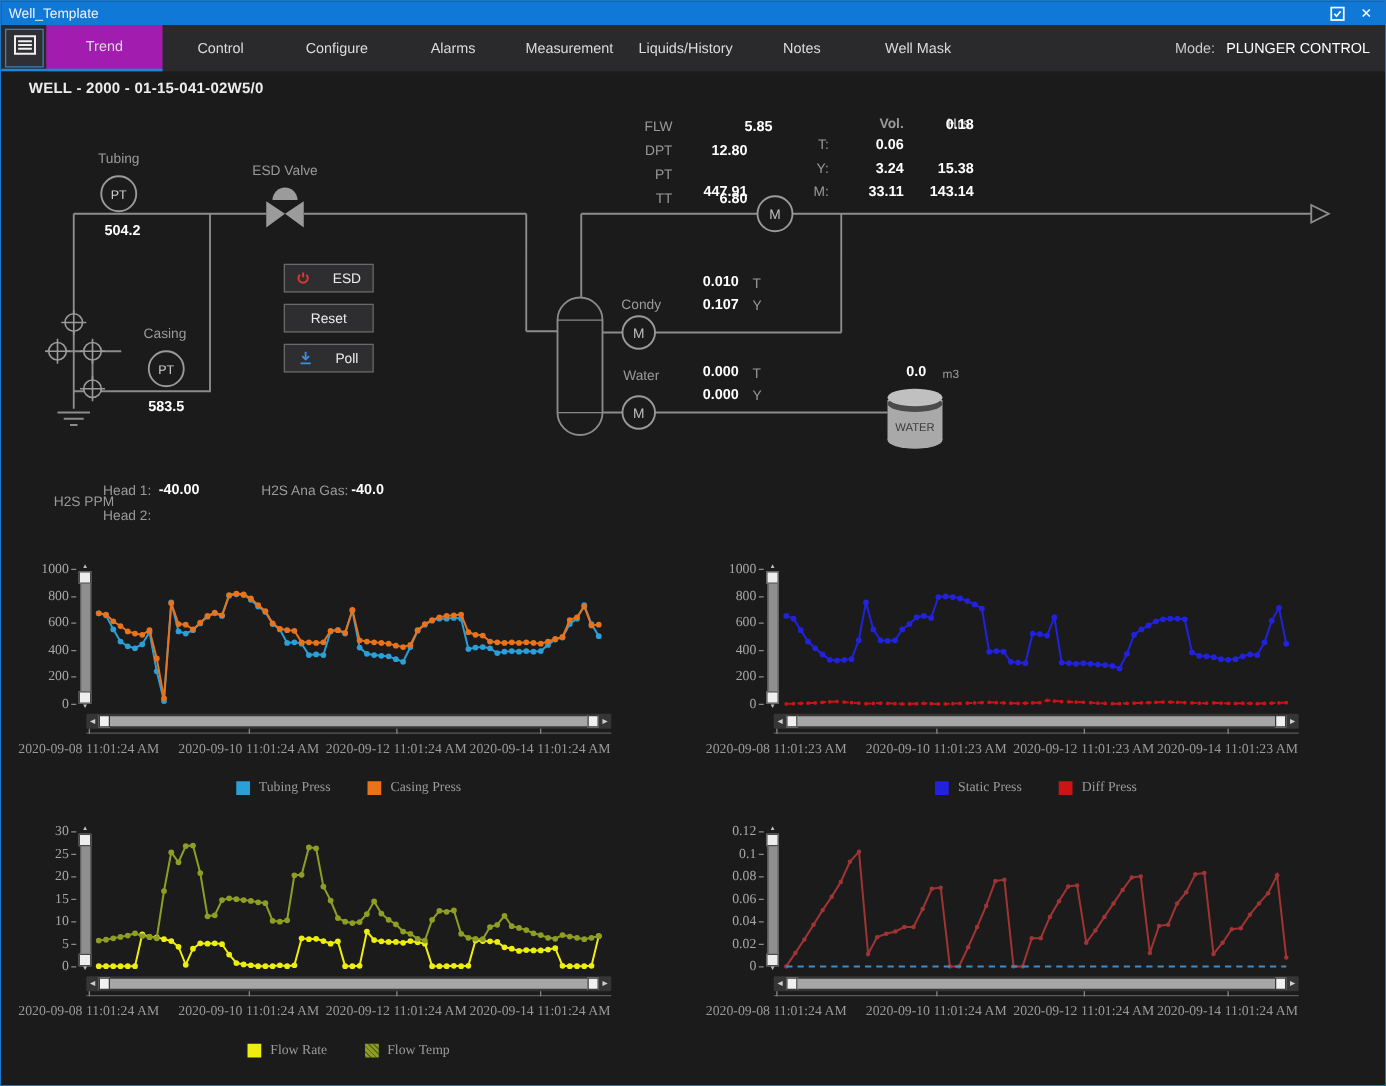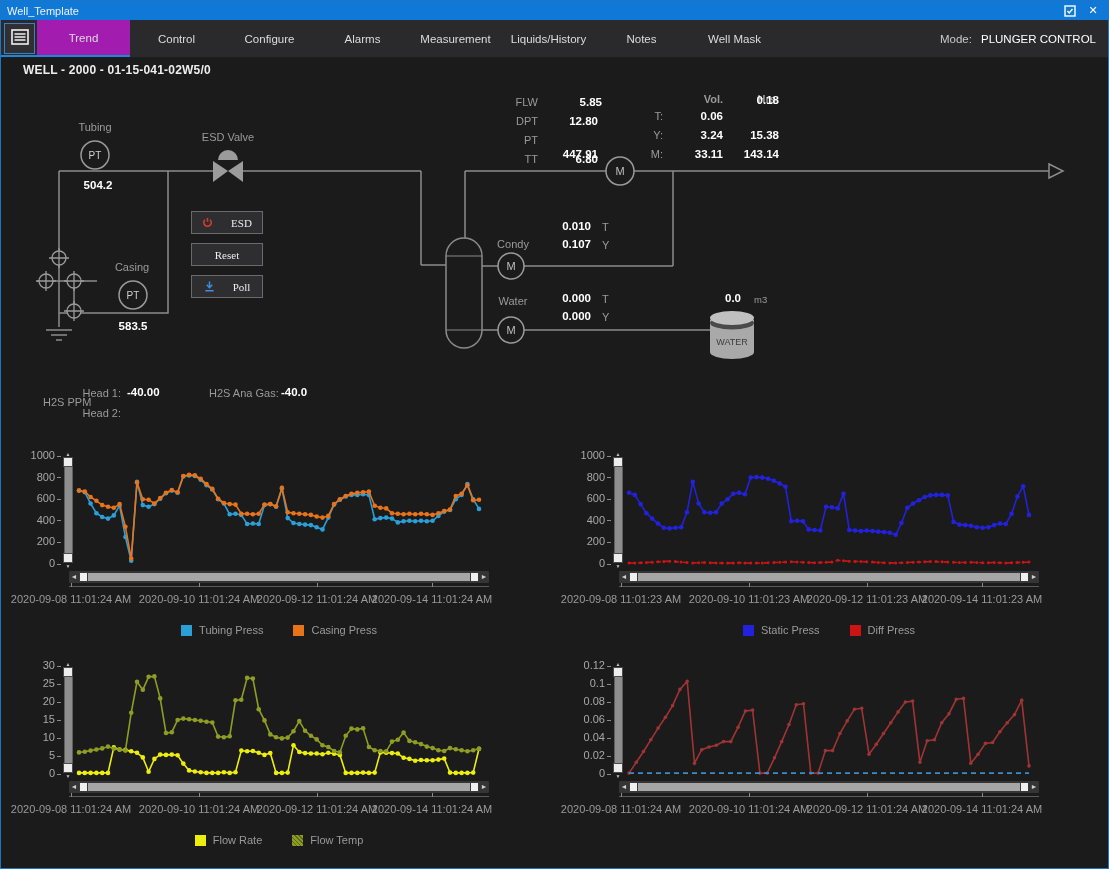--- a/index.html
+++ b/index.html
@@ -37,26 +37,26 @@
   .schematic { position:absolute; left:0; top:25px; width:1109px; height:360px; }
   .schematic svg.pipes { position:absolute; left:0; top:0; }
   .lbl  { position:absolute; color:#9A9A9A; font-size:11px; text-align:center; }
   .val  { position:absolute; color:#FFFFFF; font-size:11.5px; font-weight:bold; text-align:center; }
   .ral  { text-align:right !important; }
   .lal  { text-align:left !important; }
   .unit { position:absolute; color:#9A9A9A; font-size:9.5px; }
   .scada-btn { position:absolute; width:72px; height:23px; background:#2E2E31;
                border:1px solid #6A6A6A; color:#EDEDED; font-size:11px;
                display:flex; align-items:center; justify-content:center; gap:18px;
-               font-family:Liberation Serif, serif; cursor:default; }
+               font-family:Liberation Sans, sans-serif; cursor:default;margin-left:36px; }
 
   
   .charts { position:absolute; left:0; top:385px; right:0; bottom:0;
             display:grid; grid-template-columns:472px 472px; grid-template-rows:207px 207px;
-            column-gap:78px; row-gap:3px; padding:8px 0 0 20px; }
+            column-gap:78px; row-gap:3px; padding:8px 0 0 20px;font-family:Liberation Serif, serif; }
   .chart { position:relative; }
   .plot-row { display:flex; height:118px; }
   .ylabels { width:40px; position:relative; flex:none; }
   .ytick { position:absolute; right:0; color:#A8A8A8; font-size:11px; white-space:nowrap; }
   .ytick i { display:inline-block; width:4px; height:1px; background:#8a8a8a;
              vertical-align:middle; margin-left:2px; }
   .vslider { width:14px; flex:none; display:flex; flex-direction:column; align-items:center; }
   .vs-arr { color:#BFBFBF; font-size:5px; line-height:6px; height:6px; }
   .vs-thumb { width:10px; height:10px; background:#EDEDED; border:1px solid #4a4a4a; flex:none; }
   .vs-track { width:9px; flex:1; background:#8E8E8E; border-left:1px solid #5f5f5f;
@@ -211,21 +211,21 @@
           <svg width="11" height="11" viewBox="0 0 12 12">
               <path d="M6 0.5v6" stroke="#3E8EDE" stroke-width="1.6" fill="none"></path>
               <path d="M3 4.2l3 3 3-3" fill="none" stroke="#3E8EDE" stroke-width="1.6"></path>
               <path d="M1.5 10.6h9" stroke="#3E8EDE" stroke-width="1.7" fill="none"></path>
             </svg>
         </span>
         <span>Poll</span>
       </button>
 
       <div class="lbl ral" style="left:497px;top:13px;width:40px">FLW</div>
-      <div class="val ral" style="left:544px;top:13px;width:57px">5.85</div>
+      <div class="val ral" style="left:560px;top:13px;width:57px">5.85</div>
       <div class="lbl ral" style="left:497px;top:32px;width:40px">DPT</div>
       <div class="val ral" style="left:540px;top:32px;width:57px">12.80</div>
       <div class="lbl ral" style="left:497px;top:51px;width:40px">PT</div>
       <div class="val ral" style="left:540px;top:65px;width:57px">447.91</div>
       <div class="lbl ral" style="left:497px;top:70px;width:40px">TT</div>
       <div class="val ral" style="left:540px;top:70px;width:57px">6.80</div>
 
       <div class="lbl ral" style="left:672px;top:10px;width:50px;font-weight:bold">Vol.</div>
       <div class="lbl ral" style="left:723px;top:10px;width:55px;font-weight:bold">Hrs.</div>
       <div class="lbl ral" style="left:632px;top:27px;width:30px">T:</div>

